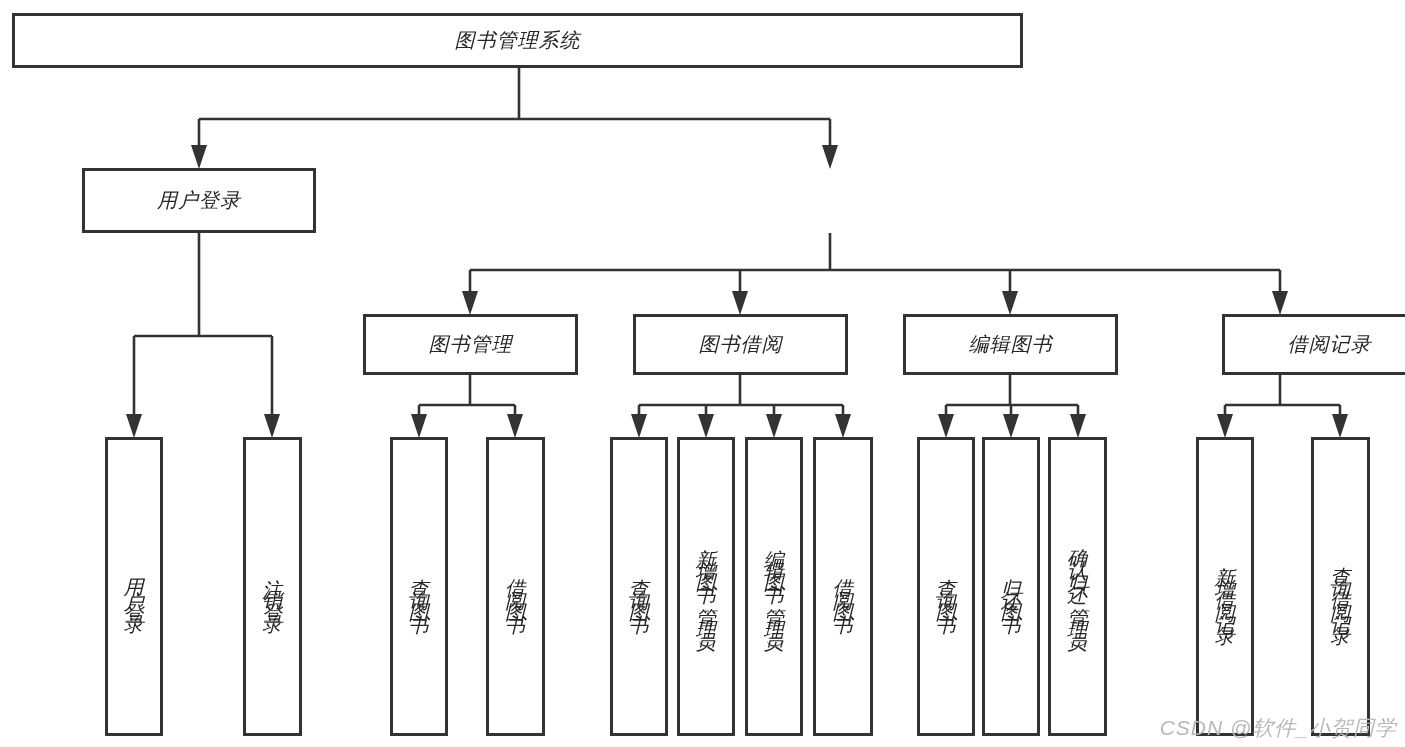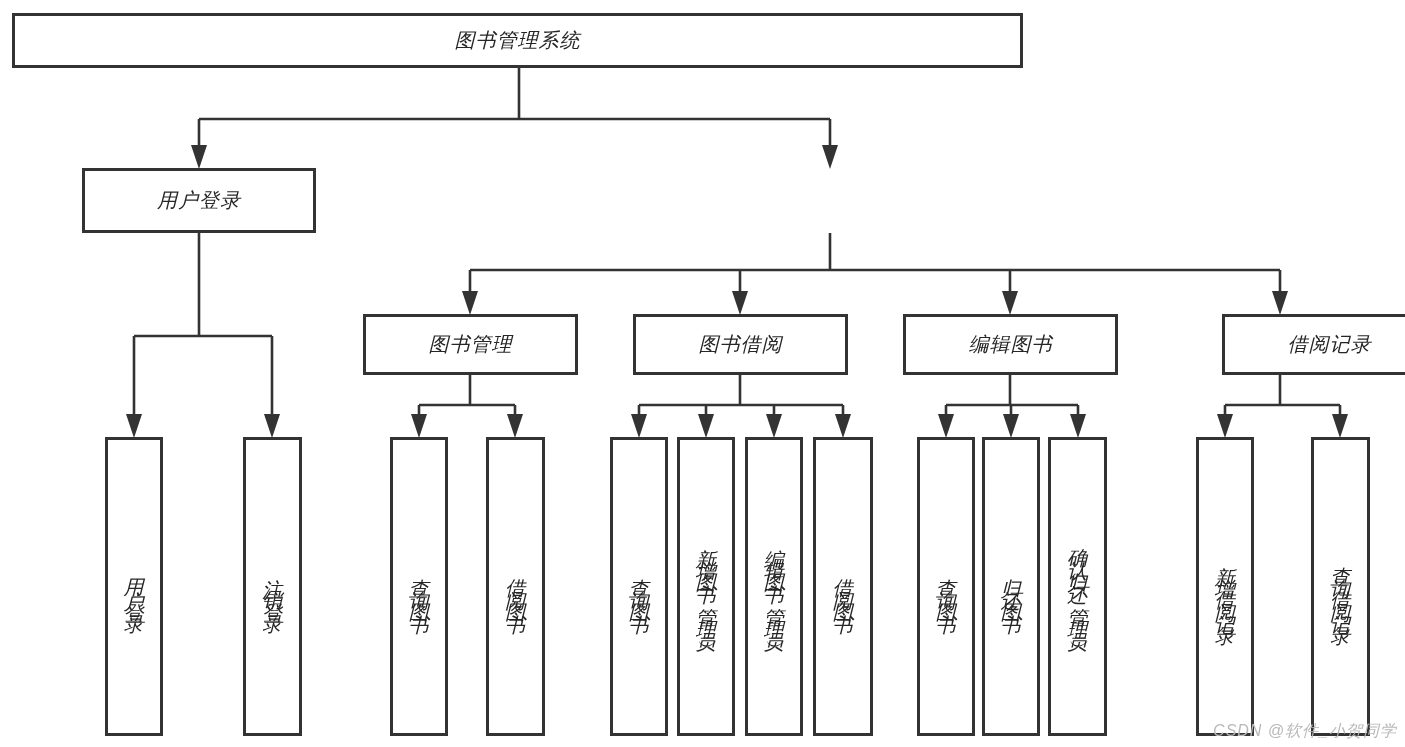--- a/index.html
+++ b/index.html
@@ -26,21 +26,21 @@
     writing-mode:vertical-rl;
     text-orientation:mixed;
     font-size:20px;
     letter-spacing:12px;
     line-height:1;
     white-space:nowrap;
   }
   .watermark{
     position:absolute;
     right:8px;bottom:5px;
-    font-size:16px;
+    font-size:21px;
     color:var(--color-watermark,#b8b8b8);
     letter-spacing:1px;
     z-index:2;
     white-space:nowrap;
   }
 </style>
 </head>
 <body>
 
 <div class="canvas">

